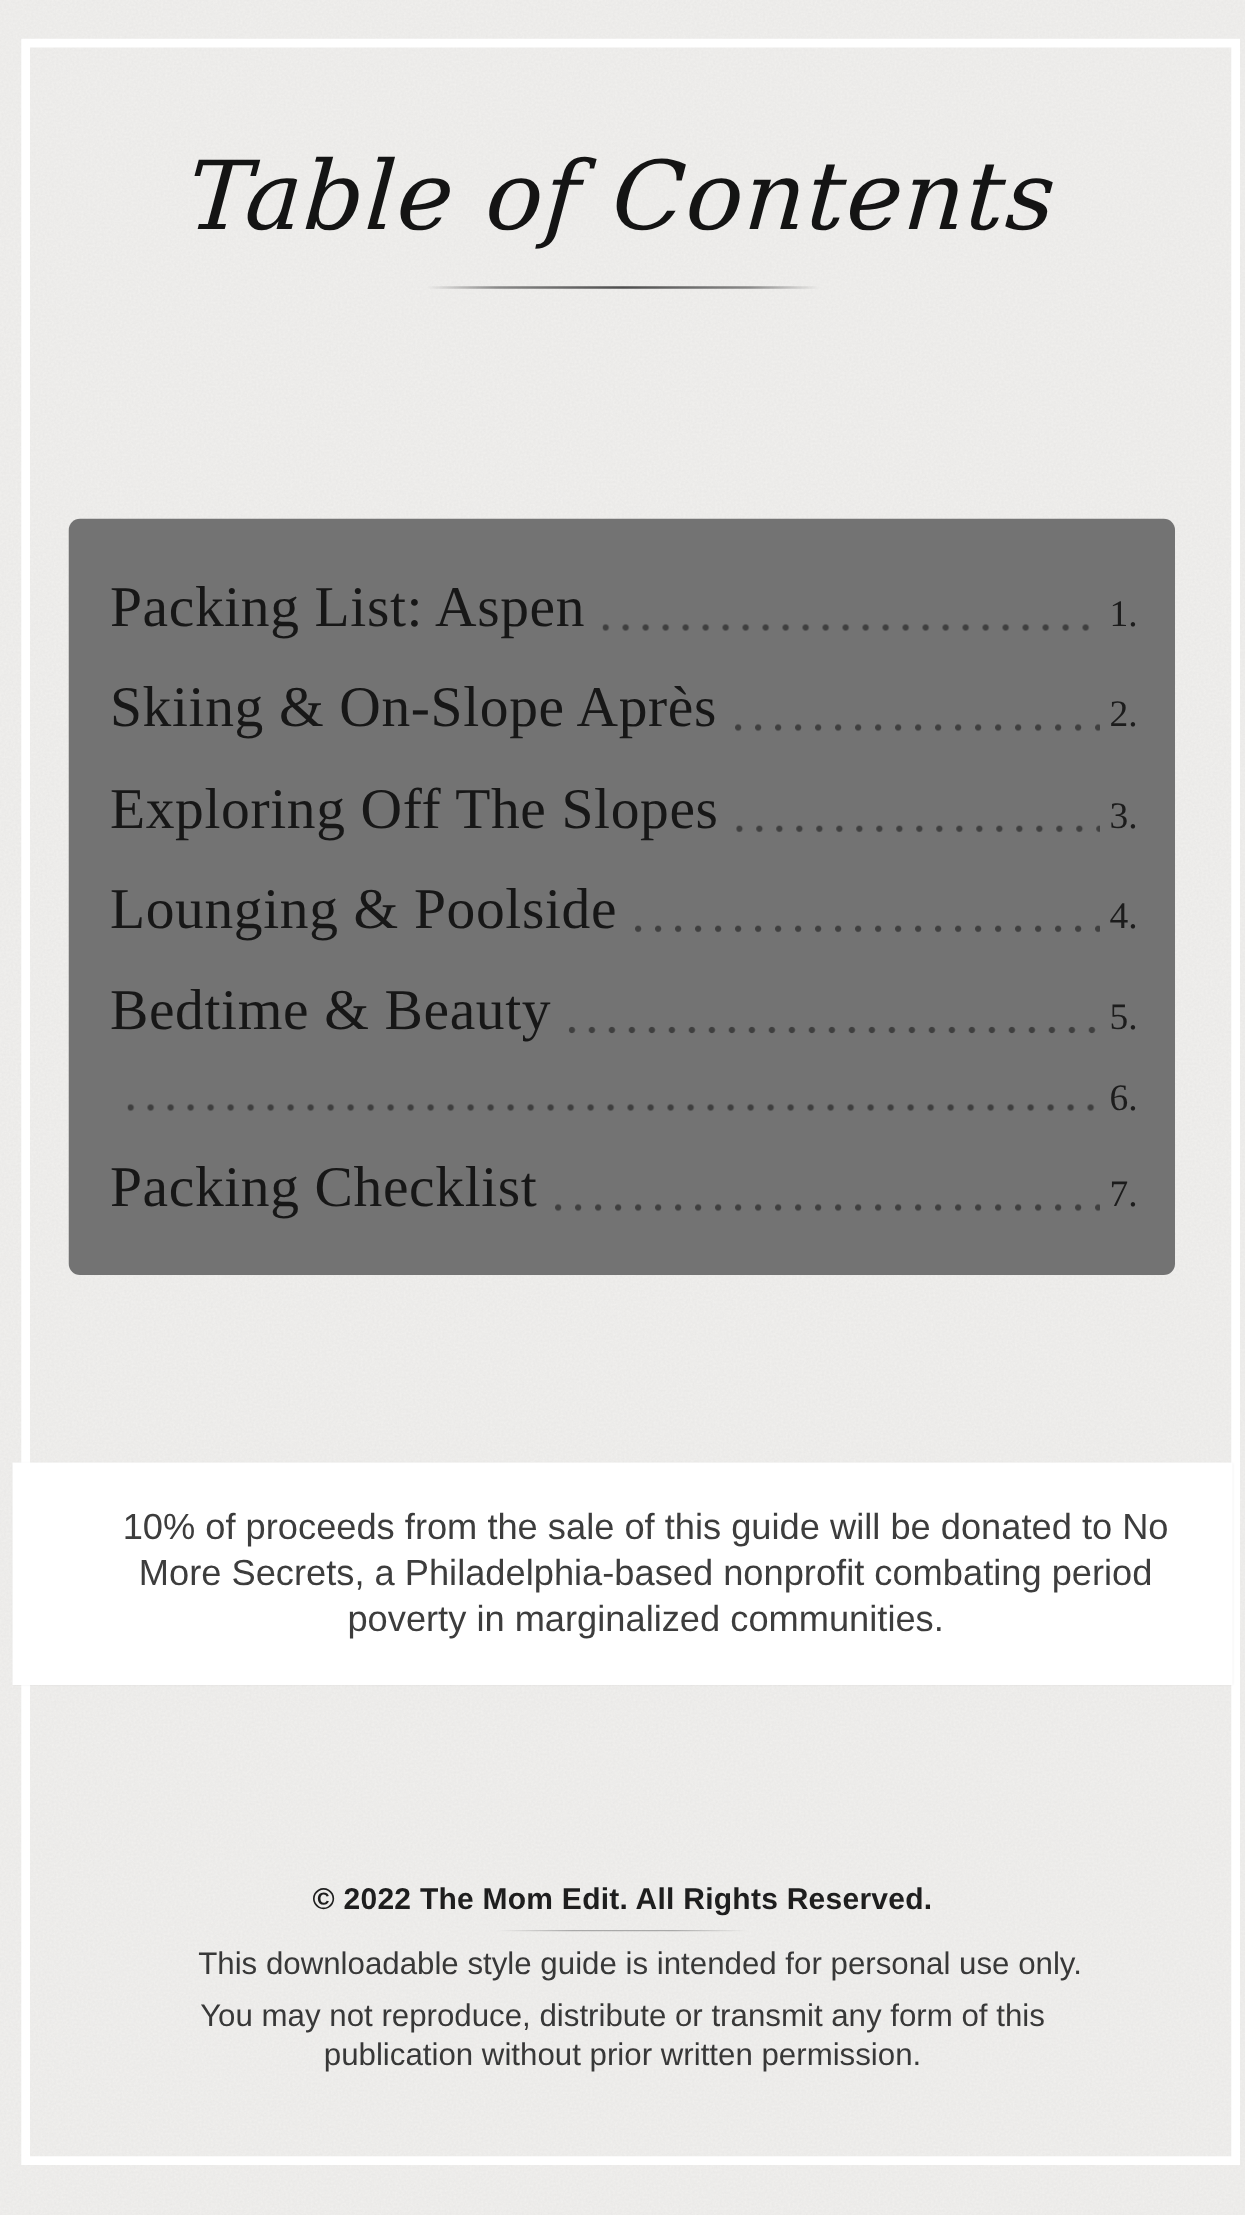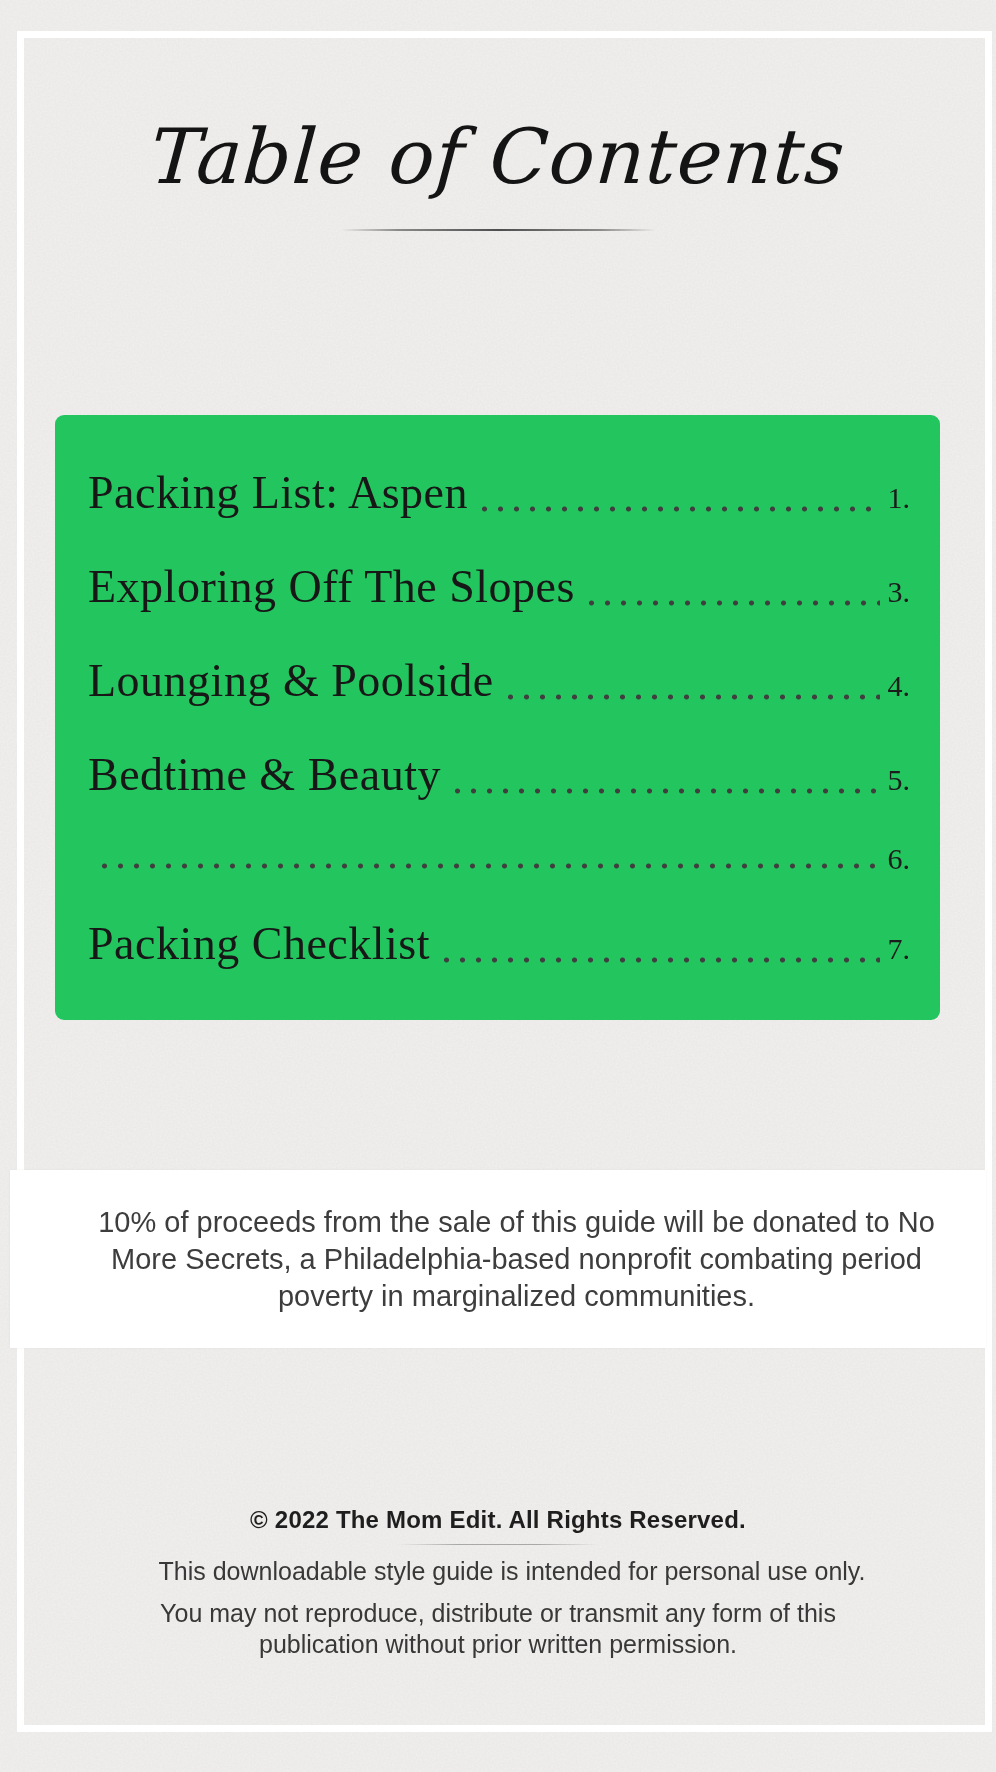--- a/index.html
+++ b/index.html
@@ -51,21 +51,21 @@
     height: 2px;
     margin: 28px auto 0;
     background: linear-gradient(90deg, rgba(90,90,90,0) 0%, rgba(85,85,85,0.65) 18%, #4e4e4e 50%, rgba(85,85,85,0.65) 82%, rgba(90,90,90,0) 100%);
   }
   .toc-card {
     position: absolute;
     left: 55px;
     top: 415px;
     width: 885px;
     height: 605px;
-    background: #22c55e;
+    background: #737373;
     border-radius: 9px;
     z-index: 2;
     display: flex;
     flex-direction: column;
     justify-content: space-around;
     padding: 30px 30px 30px 33px;
   }
   .toc-row {
     display: flex;
     align-items: baseline;
@@ -172,20 +172,25 @@
     <div class="title-divider"></div>
   </header>
 
   <section class="toc-card" id="toc-card">
     <div class="toc-row">
       <span class="toc-label">Packing List: Aspen</span>
       <span class="toc-leader"></span>
       <span class="toc-num">1.</span>
     </div>
 
+    <div class="toc-row">
+      <span class="toc-label">Skiing &amp; On-Slope Après</span>
+      <span class="toc-leader"></span>
+      <span class="toc-num">2.</span>
+    </div>
 
     <div class="toc-row">
       <span class="toc-label">Exploring Off The Slopes</span>
       <span class="toc-leader"></span>
       <span class="toc-num">3.</span>
     </div>
 
     <div class="toc-row">
       <span class="toc-label">Lounging &amp; Poolside</span>
       <span class="toc-leader"></span>

